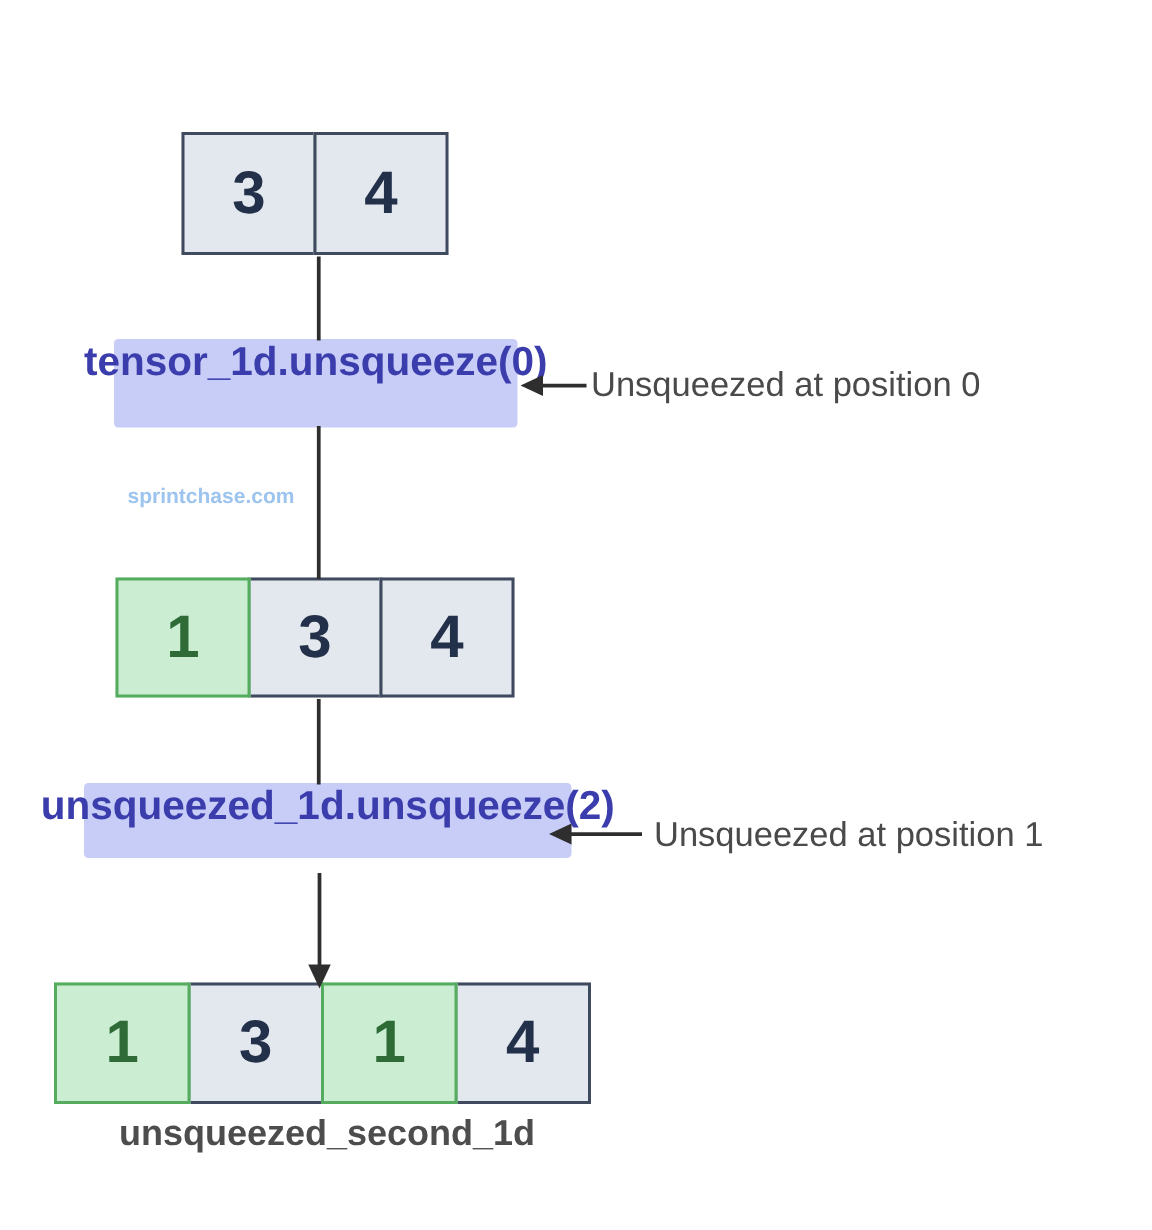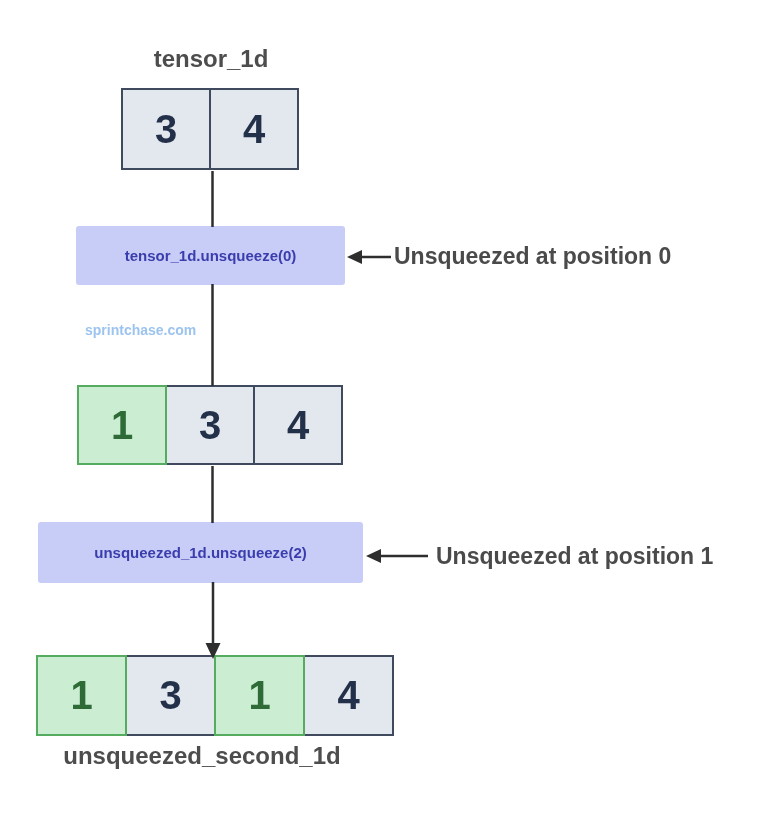--- a/index.html
+++ b/index.html
@@ -34,31 +34,31 @@
   .row-2 .cell{width:90px;height:80px;}
   .row-3 .cell{width:91px;height:81px;}
   .tensor-label{
     position:absolute;z-index:1;
     color:var(--label-text,#4d4d4d);
     font-size:24px;font-weight:600;
     white-space:nowrap;
   }
   .op-box{
     position:absolute;z-index:1;
-    display:flex;align-items:center;justify-content:center;
+    display:flex;align-items:flex-start;justify-content:center;
     background:var(--op-bg,#c7cdf7);
     color:var(--op-text,#3b3dad);
     border-radius:3px;
-    font-size:15px;font-weight:600;
+    font-size:27px;font-weight:600;
     white-space:nowrap;
   }
   .annotation{
     position:absolute;z-index:1;
     color:var(--annotation-text,#4a4a4a);
-    font-size:23px;font-weight:700;
+    font-size:23px;font-weight:400;
     white-space:nowrap;
   }
   .watermark{
     position:absolute;z-index:1;
     color:var(--watermark-text,#9cc4ee);
     font-size:14px;font-weight:700;
   }
   .center{text-align:center;}
 </style>
 </head>
@@ -77,48 +77,47 @@
     <line x1="213" y1="582" x2="213" y2="645" stroke="#2e2e2e" stroke-width="2.5"></line>
     <polygon points="205.5,643 220.5,643 213,659" fill="#2e2e2e"></polygon>
 
     <line x1="391" y1="257" x2="360" y2="257" stroke="#2e2e2e" stroke-width="2.5"></line>
     <polygon points="362,250 362,264 347,257" fill="#2e2e2e"></polygon>
 
     <line x1="428" y1="556" x2="379" y2="556" stroke="#2e2e2e" stroke-width="2.5"></line>
     <polygon points="381,549 381,563 366,556" fill="#2e2e2e"></polygon>
   </svg>
 
-  <div class="tensor-label center" style="left:121px;top:45px;width:180px;">tensor_1d</div>
 
   <div class="tensor-row row-1" style="left:121px;top:88px;">
     <div class="cell">3</div>
     <div class="cell">4</div>
   </div>
 
   <div class="op-box" style="left:76px;top:226px;width:269px;height:59px;">
     <span>tensor_1d.unsqueeze(0)</span>
   </div>
   <div class="annotation" style="left:394px;top:243px;">Unsqueezed at position 0</div>
 
   <div class="watermark" style="left:85px;top:322px;">sprintchase.com</div>
 
 
   <div class="tensor-row row-2" style="left:77px;top:385px;">
     <div class="cell green">1</div>
     <div class="cell">3</div>
     <div class="cell">4</div>
   </div>
 
-  <div class="op-box" style="left:38px;top:522px;width:325px;height:61px;">
+  <div class="op-box" style="left:56px;top:522px;width:325px;height:50px;">
     <span>unsqueezed_1d.unsqueeze(2)</span>
   </div>
   <div class="annotation" style="left:436px;top:543px;">Unsqueezed at position 1</div>
 
   <div class="tensor-row row-3" style="left:36px;top:655px;">
     <div class="cell green">1</div>
     <div class="cell">3</div>
     <div class="cell green">1</div>
     <div class="cell">4</div>
   </div>
 
-  <div class="tensor-label center" style="left:20px;top:742px;width:364px;">unsqueezed_second_1d</div>
+  <div class="tensor-label center" style="left:36px;top:742px;width:364px;">unsqueezed_second_1d</div>
 
 </div>
 
 </body></html>

